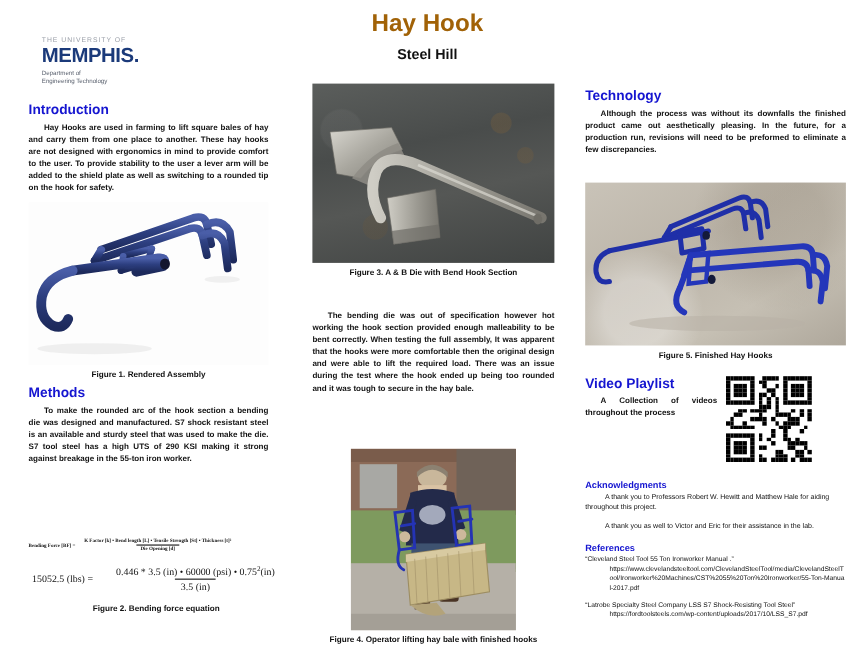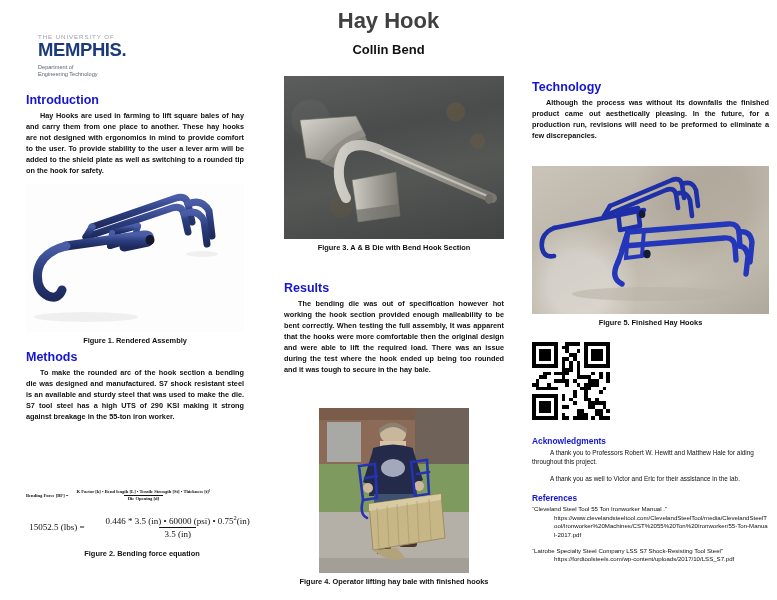--- a/index.html
+++ b/index.html
@@ -51,21 +51,21 @@
   }
 
   .poster-title {
     position: absolute;
     left: 0;
     right: 0;
     top: 8px;
     text-align: center;
     font-size: 22px;
     font-weight: bold;
-    color: #404040;
+    color: #a16207;
     letter-spacing: 0px;
   }
   .poster-author {
     position: absolute;
     left: 0;
     right: 0;
     top: 42px;
     text-align: center;
     font-size: 13px;
     font-weight: bold;
@@ -260,21 +260,21 @@
   <div class="logo">
     <div class="logo-top">THE UNIVERSITY OF</div>
     <div class="logo-main"><span>MEMPHIS</span><span class="dot">.</span></div>
     <div class="logo-dept">
       <div>Department of</div>
       <div>Engineering Technology</div>
     </div>
   </div>
 
   <div class="poster-title">Hay Hook</div>
-  <div class="poster-author">Collin Bend</div>
+  <div class="poster-author">Steel Hill</div>
 
   <div class="col col-left">
 
     <div class="blk" id="intro-block">
       <h2 class="section-head">Introduction</h2>
       <p class="body-text">Hay Hooks are used in farming to lift square bales of hay and carry them from one place to another. These hay hooks are not designed with ergonomics in mind to provide comfort to the user. To provide stability to the user a lever arm will be added to the shield plate as well as switching to a rounded tip on the hook for safety.</p>
     </div>
 
     <div class="blk" id="fig1-block">
       <div class="photo fig1-art">
@@ -357,21 +357,20 @@
             <path d="M208 122 L96 74 Q66 62 58 80 Q50 100 62 122"></path>
           </g>
           <path d="M208 122 L96 74" fill="none" stroke="#e1dfd7" stroke-width="2.4" opacity="0.65"></path>
           <ellipse cx="205" cy="123" rx="4" ry="5" fill="#6f6d66"></ellipse>
         </svg>
       </div>
       <div class="fig-caption">Figure 3. A &amp; B Die with Bend Hook Section</div>
     </div>
 
     <div class="blk" id="results-block">
-      <h2 class="section-head">Results</h2>
       <p class="body-text">The bending die was out of specification however hot working the hook section provided enough malleability to be bent correctly. When testing the full assembly, It was apparent that the hooks were more comfortable then the original design and were able to lift the required load. There was an issue during the test where the hook ended up being too rounded and it was tough to secure in the hay bale.</p>
     </div>
 
     <div class="blk" id="fig4-block">
       <div class="photo fig4-art">
         <svg viewBox="0 0 150 165" width="150" height="165">
           <rect x="0" y="0" width="150" height="60" fill="#8b6a57"></rect>
           <rect x="0" y="0" width="150" height="12" fill="#7a5c4b"></rect>
           <rect x="96" y="0" width="54" height="60" fill="#6f6258"></rect>
           <rect x="8" y="14" width="34" height="40" fill="#a8a8a4"></rect>
@@ -453,20 +452,24 @@
           <path d="M96 66 L112 64 L110 90 L94 92 Z" fill="none" stroke="#2436ba" stroke-width="4"></path>
           <ellipse cx="115" cy="88" rx="3.6" ry="4.2" fill="#141a3a"></ellipse>
           <ellipse cx="120" cy="128" rx="80" ry="7" fill="#b8b1a5" opacity="0.55"></ellipse>
         </svg>
       </div>
       <div class="fig-caption">Figure 5. Finished Hay Hooks</div>
     </div>
 
     <div class="blk" id="video-block">
       <div class="video-row">
+        <div class="video-left">
+          <h2 class="section-head">Video Playlist</h2>
+          <p class="video-text">A Collection of videos throughout the process</p>
+        </div>
         <div class="qr" id="qr-code">
             <i class="on"></i>
             <i class="on"></i>
             <i class="on"></i>
             <i class="on"></i>
             <i class="on"></i>
             <i class="on"></i>
             <i class="on"></i>
             <i></i>
             <i></i>

